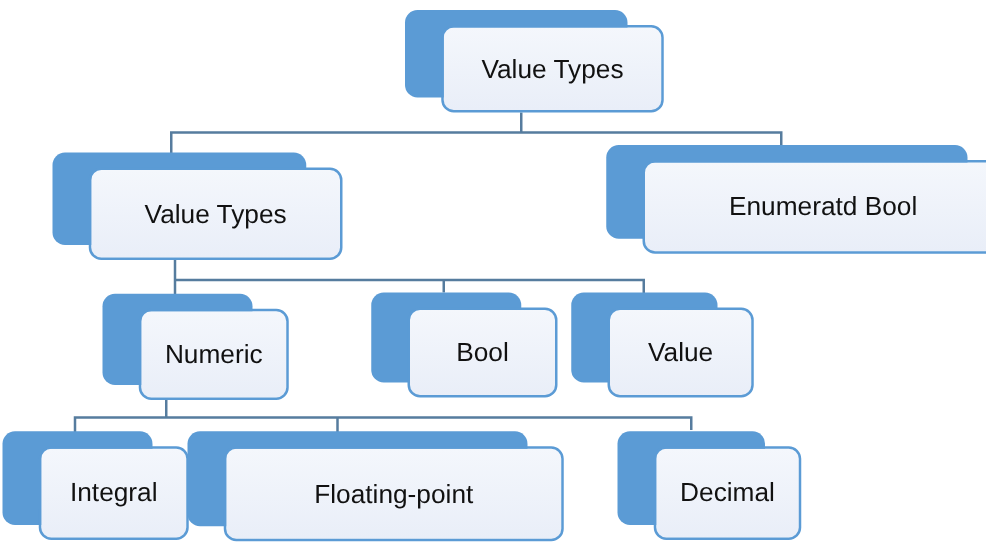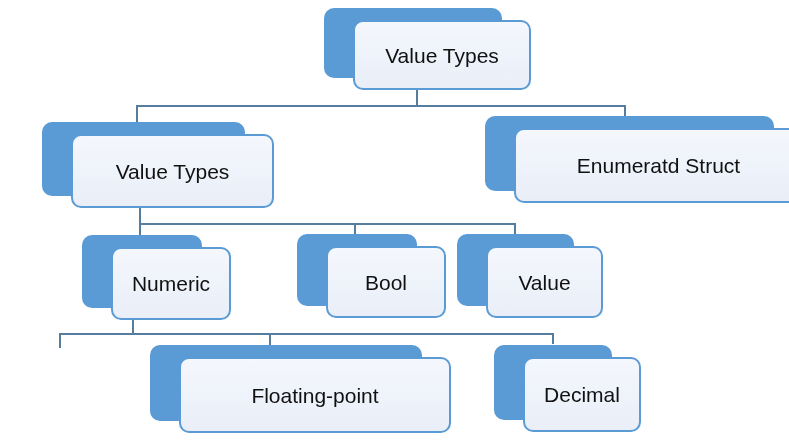--- a/index.html
+++ b/index.html
@@ -85,21 +85,21 @@
   <div class="node" style="left:55px; top:134px; width:203px; height:74px;">
     <div class="plate"></div>
     <div class="box">
       <span class="label">Value Types</span>
     </div>
   </div>
 
   <div class="node" style="left:498px; top:128px; width:289px; height:75px;">
     <div class="plate"></div>
     <div class="box">
-      <span class="label">Enumeratd Struct</span>
+      <span class="label">Enumeratd Bool</span>
     </div>
   </div>
 
   <div class="node" style="left:310px; top:246px; width:120px; height:72px;">
     <div class="plate"></div>
     <div class="box">
       <span class="label">Bool</span>
     </div>
   </div>
 
@@ -110,20 +110,26 @@
     </div>
   </div>
 
   <div class="node" style="left:470px; top:246px; width:117px; height:72px;">
     <div class="plate"></div>
     <div class="box">
       <span class="label">Value</span>
     </div>
   </div>
 
+  <div class="node" style="left:15px; top:357px; width:120px; height:75px;">
+    <div class="plate"></div>
+    <div class="box">
+      <span class="label">Integral</span>
+    </div>
+  </div>
 
   <div class="node" style="left:163px; top:357px; width:272px; height:76px;">
     <div class="plate"></div>
     <div class="box">
       <span class="label">Floating-point</span>
     </div>
   </div>
 
   <div class="node" style="left:507px; top:357px; width:118px; height:75px;">
     <div class="plate"></div>

